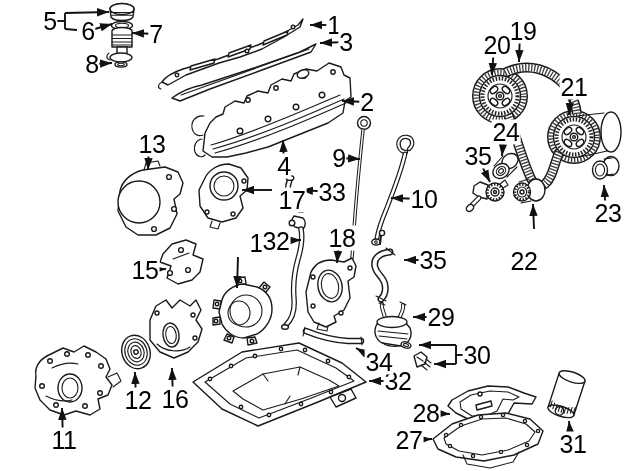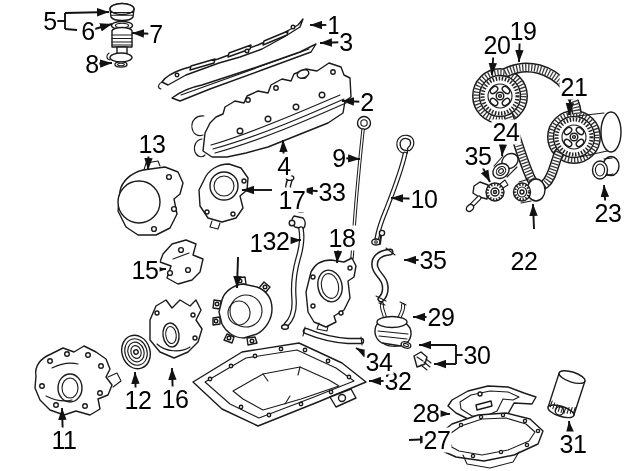--- a/index.html
+++ b/index.html
@@ -420,21 +420,21 @@
       <div class="callout-label" style="left: 272px; top: 200px; margin-left: 20px;">17</div>
       <div class="callout-label" style="left: 342px; top: 238px;">18</div>
       <div class="callout-label" style="left: 523px; top: 31px;">19</div>
       <div class="callout-label" style="left: 497px; top: 45px;">20</div>
       <div class="callout-label" style="left: 574px; top: 87px;">21</div>
       <div class="callout-label" style="left: 524px; top: 229px; margin-top: 32px;">22</div>
       <div class="callout-label" style="left: 608px; top: 213px;">23</div>
       <div class="callout-label" style="left: 506px; top: 132px;">24</div>
       <div class="callout-label" style="left: 478px; top: 156px;">35</div>
       <div class="callout-label" style="left: 398px; top: 381px;">32</div>
-      <div class="callout-label" style="left: 409px; top: 440px; margin-left: 28px;">27</div>
+      <div class="callout-label" style="left: 409px; top: 440px;">27</div>
       <div class="callout-label" style="left: 426px; top: 413px;">28</div>
       <div class="callout-label" style="left: 441px; top: 317px;">29</div>
       <div class="callout-label" style="left: 477px; top: 355px;">30</div>
       <div class="callout-label" style="left: 573px; top: 444px;">31</div>
       <div class="callout-label" style="left: 276px; top: 241px;">32</div>
       <div class="callout-label" style="left: 332px; top: 192px;">33</div>
       <div class="callout-label" style="left: 379px; top: 362px;">34</div>
       <div class="callout-label" style="left: 433px; top: 260px;">35</div>
     </div>
 </div>

